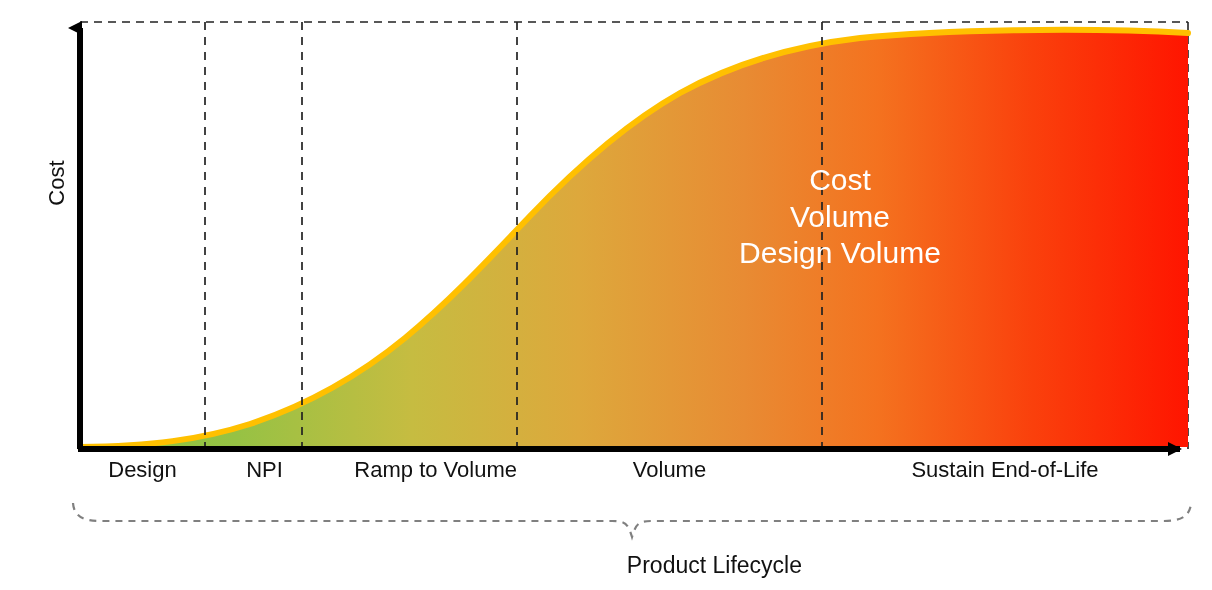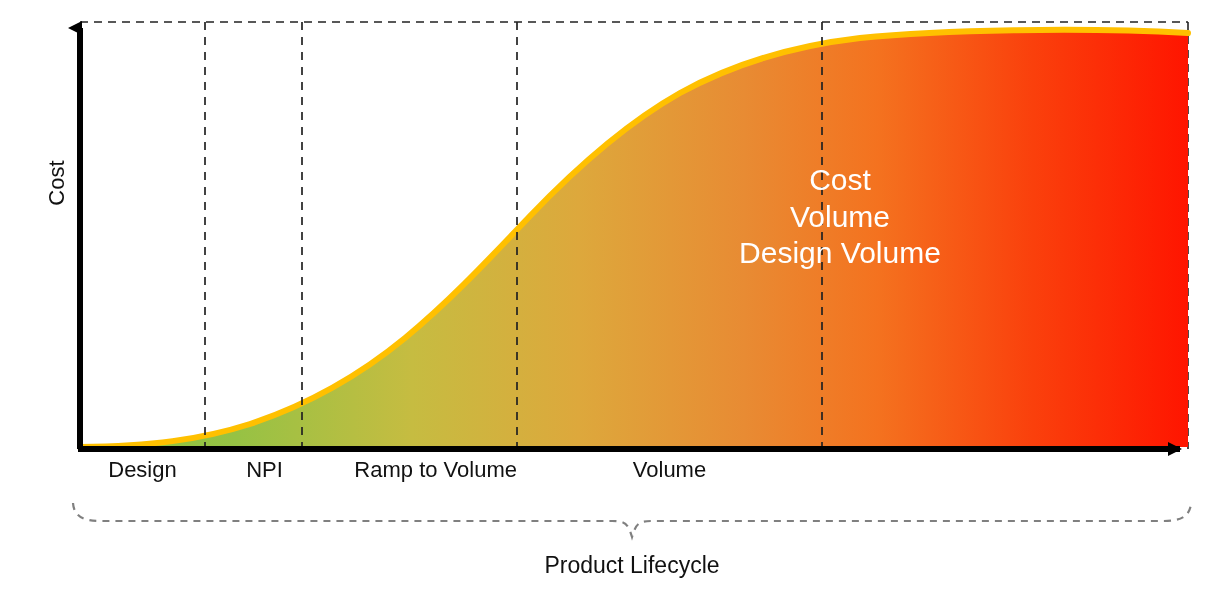--- a/index.html
+++ b/index.html
@@ -58,21 +58,21 @@
     white-space: nowrap;
   }
   .overlay-text .ln {
     display: block;
   }
   .bracket-label {
     position: absolute;
     top: 552px;
     left: 462px;
     width: 340px;
-    text-align: center;
+    text-align: right;
     font-size: 23px;
     color: #111111;
     white-space: nowrap;
   }
 </style>
 </head>
 <body>
 
 <div id="stage">
 
@@ -134,20 +134,21 @@
              L 1164,521
              C 1178,521 1190,518 1191,503" fill="none" stroke="#808080" stroke-width="2.2" stroke-dasharray="7,6"></path>
   </svg>
 
   <div class="axis-label-y">Cost</div>
 
   <div class="phase-label" style="left:80px; width:125px;">Design</div>
   <div class="phase-label" style="left:216px; width:97px;">NPI</div>
   <div class="phase-label" style="left:302px; width:215px;text-align:right;">Ramp to Volume</div>
   <div class="phase-label" style="left:517px; width:305px;">Volume</div>
+  <div class="phase-label" style="left:822px; width:366px;">Sustain End-of-Life</div>
 
   <div class="overlay-text">
     <span class="ln">Cost</span>
     <span class="ln">Volume</span>
     <span class="ln">Design Volume</span>
   </div>
 
   <div class="bracket-label">Product Lifecycle</div>
 
 </div>

